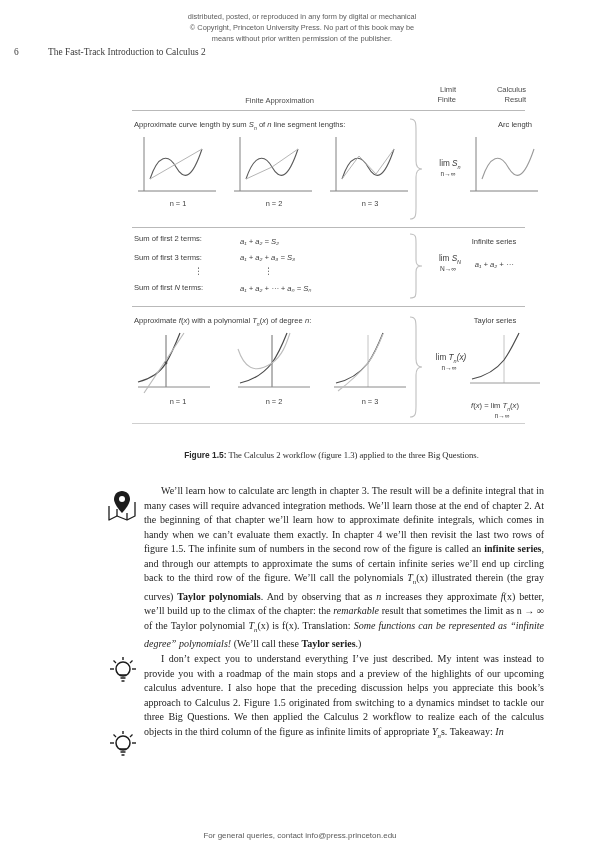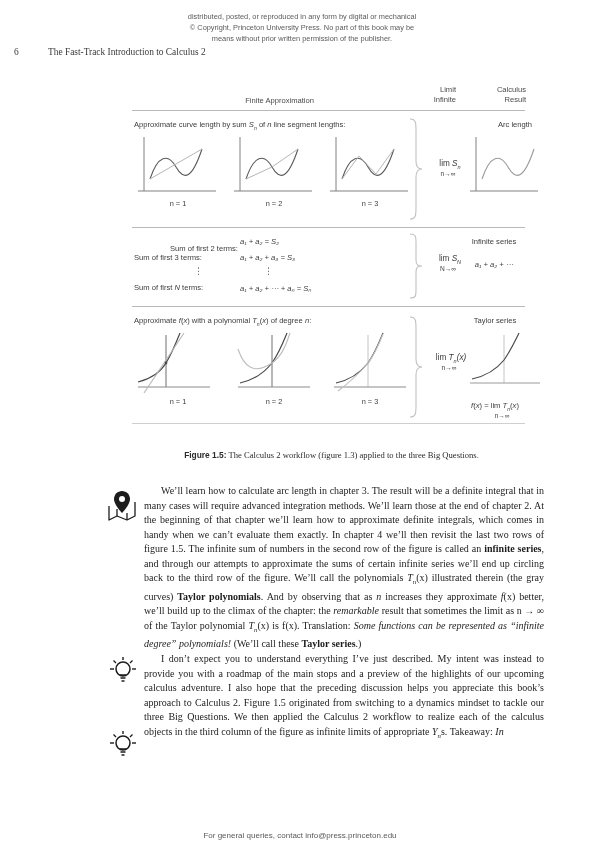--- a/index.html
+++ b/index.html
@@ -153,21 +153,21 @@
 <div class="runhead">
   <span class="folio">6</span><span>The Fast-Track Introduction to Calculus 2</span>
 </div>
 
 <div class="figure">
 
   <div class="col-heads">
     <div class="colhead ch-finite">Finite Approximation</div>
     <div class="colhead ch-limit">
       <span>Limit</span><br>
-      <span>Infinite</span>
+      <span>Finite</span>
     </div>
     <div class="colhead ch-result">
       <span>Calculus</span><br>
       <span>Result</span>
     </div>
   </div>
 
   <div class="rule"></div>
 
   <div class="row row1">
@@ -220,21 +220,21 @@
         <line x1="8" y1="2" x2="8" y2="56" stroke="#808080" stroke-width="1"></line>
         <line x1="2" y1="56" x2="70" y2="56" stroke="#808080" stroke-width="1"></line>
         <path d="M14,44 C22,20 32,18 40,32 C48,46 56,44 66,14" fill="none" stroke="#9a9a9a" stroke-width="1.1"></path>
       </svg>
     </div>
   </div>
 
   <div class="rule"></div>
 
   <div class="row row2">
-    <div class="s-label" style="left:2px; top:16px;margin-left:36px;">Sum of first 2 terms:</div>
+    <div class="s-label" style="left:2px; top:6px;">Sum of first 2 terms:</div>
     <div class="s-expr" style="left:108px; top:9px;">a₁ + a₂ = S₂</div>
 
     <div class="s-label" style="left:2px; top:25px;">Sum of first 3 terms:</div>
     <div class="s-expr" style="left:108px; top:25px;">a₁ + a₂ + a₃ = S₃</div>
 
     <div class="vdots" style="left:62px; top:38px;">⋮</div>
     <div class="vdots" style="left:132px; top:38px;">⋮</div>
 
     <div class="s-label" style="left:2px; top:55px;">Sum of first <i>N</i> terms:</div>
     <div class="s-expr" style="left:108px; top:55px;">a₁ + a₂ + ⋯ + aₙ = Sₙ</div>

